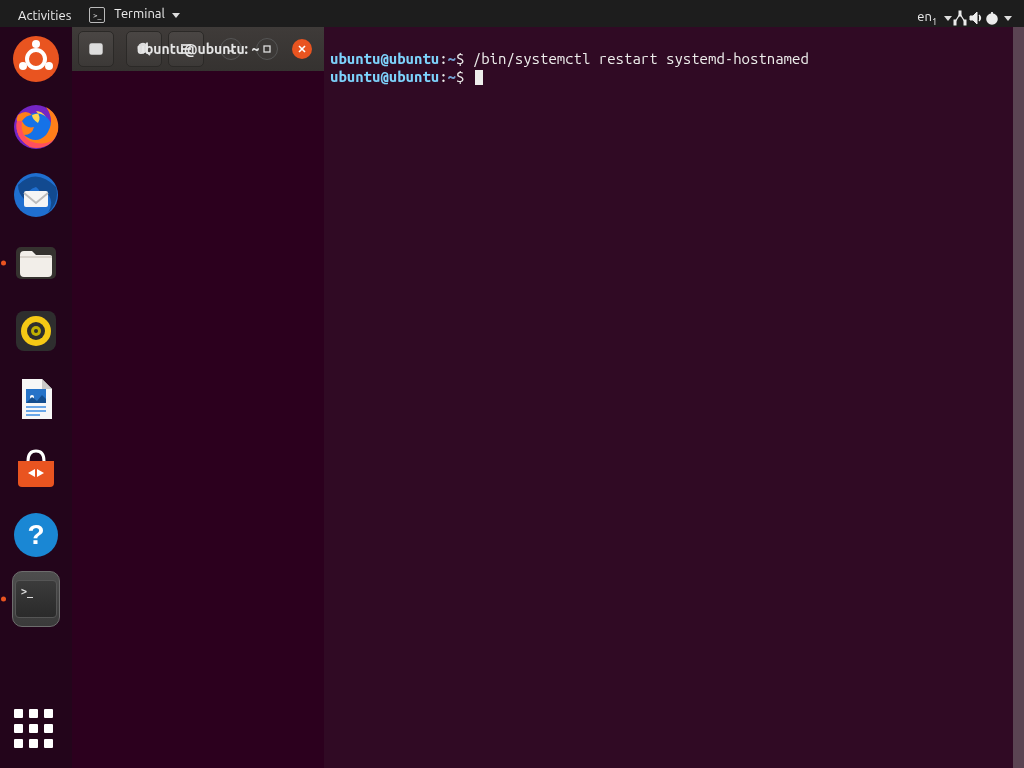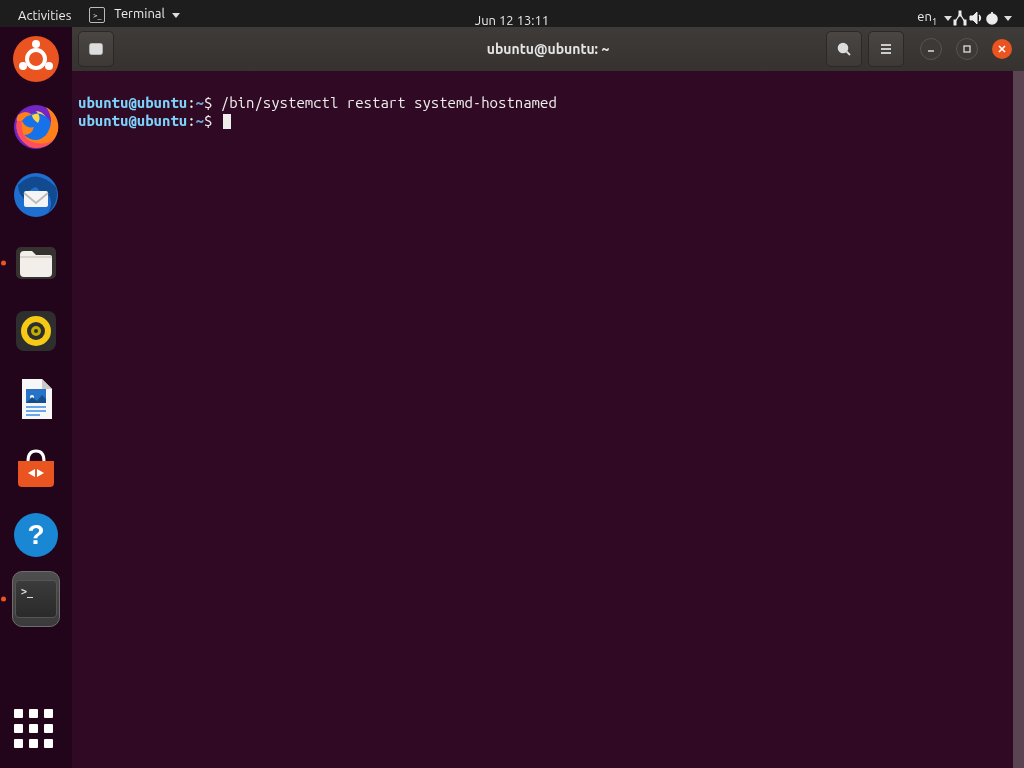--- a/index.html
+++ b/index.html
@@ -83,21 +83,21 @@
   
   #show-apps{
     position:absolute;left:14px;bottom:20px;
     display:grid;grid-template-columns:repeat(3,9px);grid-auto-rows:9px;gap:6px;
   }
   #show-apps span{width:9px;height:9px;background:#fff;border-radius:1px;}
 
   
   #term-window{
     position:absolute;top:27px;left:72px;width:952px;height:741px;
-    display:flex;flex-direction:column;
+    display:flex;flex-direction:row;
   }
   #titlebar{
     height:44px;background:linear-gradient(#3f3b39,#353230);
     display:flex;align-items:center;color:#e6e6e6;font-size:14px;
     padding:0 6px;gap:6px;position:relative;
   }
   #titlebar .title{position:absolute;left:0;right:0;text-align:center;font-weight:600;pointer-events:none;}
   .hb-btn{
     width:34px;height:34px;border-radius:5px;
     background:linear-gradient(#4a4644,#3c3937);
@@ -140,23 +140,20 @@
 <body>
 
 <div id="topbar">
   <div class="left">
     <span class="btn">Activities</span>
     <span class="btn">
       <span class="term-icon">&gt;_</span>
       <span>Terminal</span>
       <span class="tri-down"></span>
     </span>
-  </div>
-  <div class="center">
-    <span class="btn">Jun 12  13:11</span>
   </div>
   <div class="right">
     <span>
       <span>en</span><span class="sub">1</span>
       <span class="tri-down"></span>
     </span>
     <span class="ind-icon">
       <svg viewBox="0 0 16 16">
           <rect x="7" y="1" width="2" height="5"></rect>
           <rect x="2" y="10" width="2" height="5"></rect>

